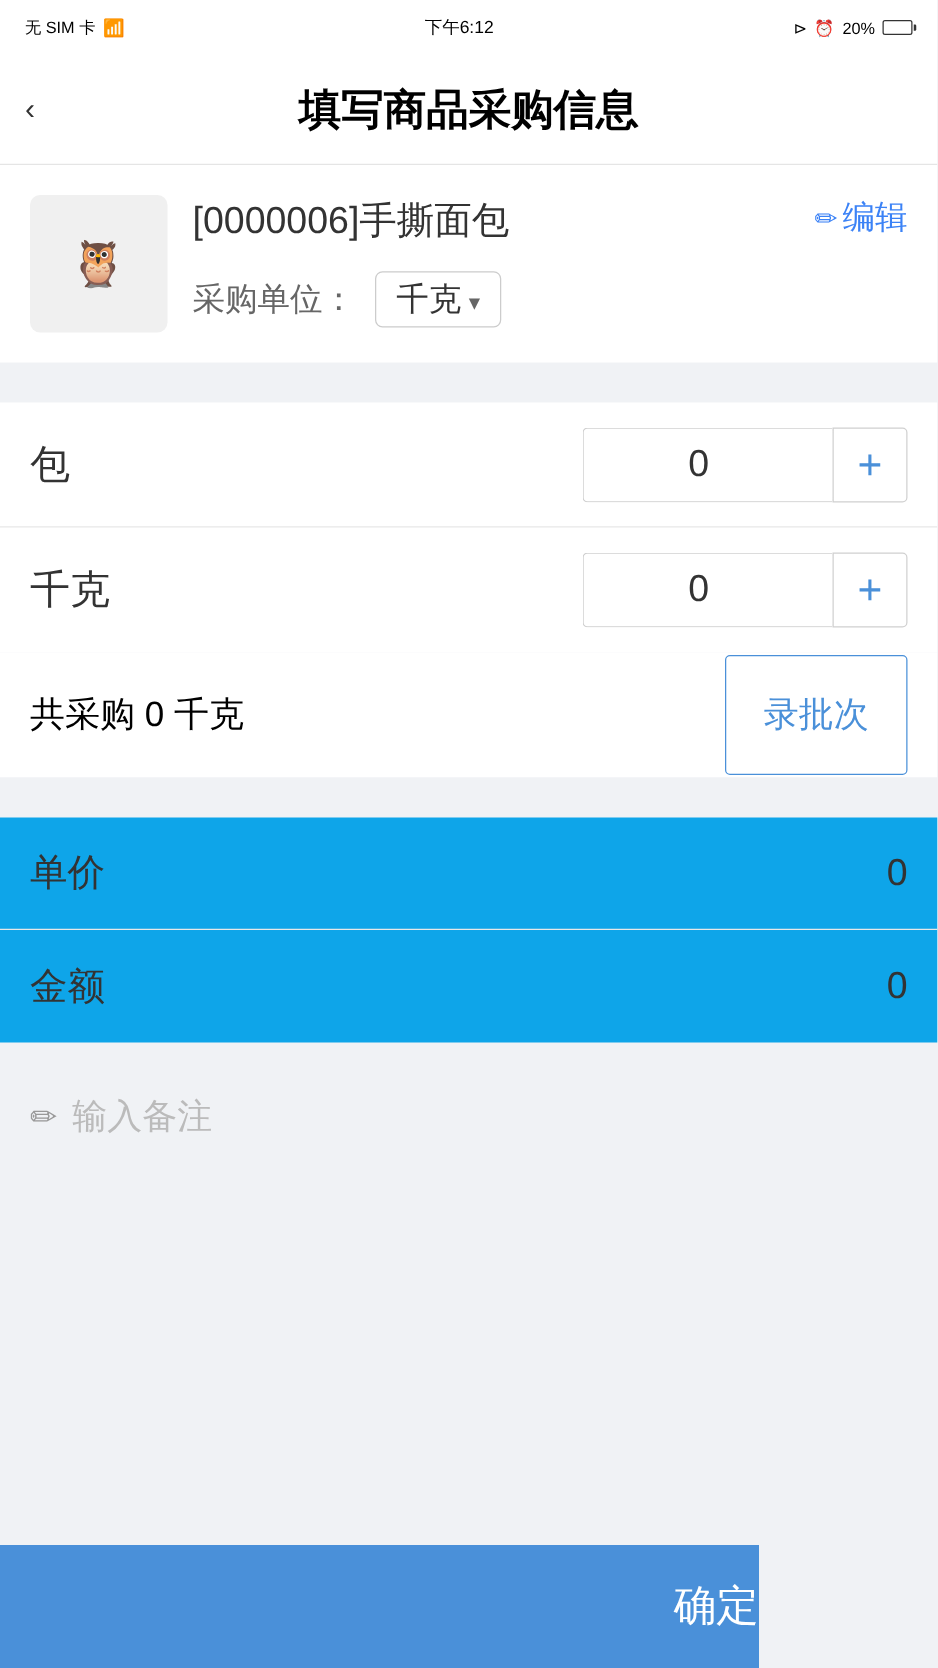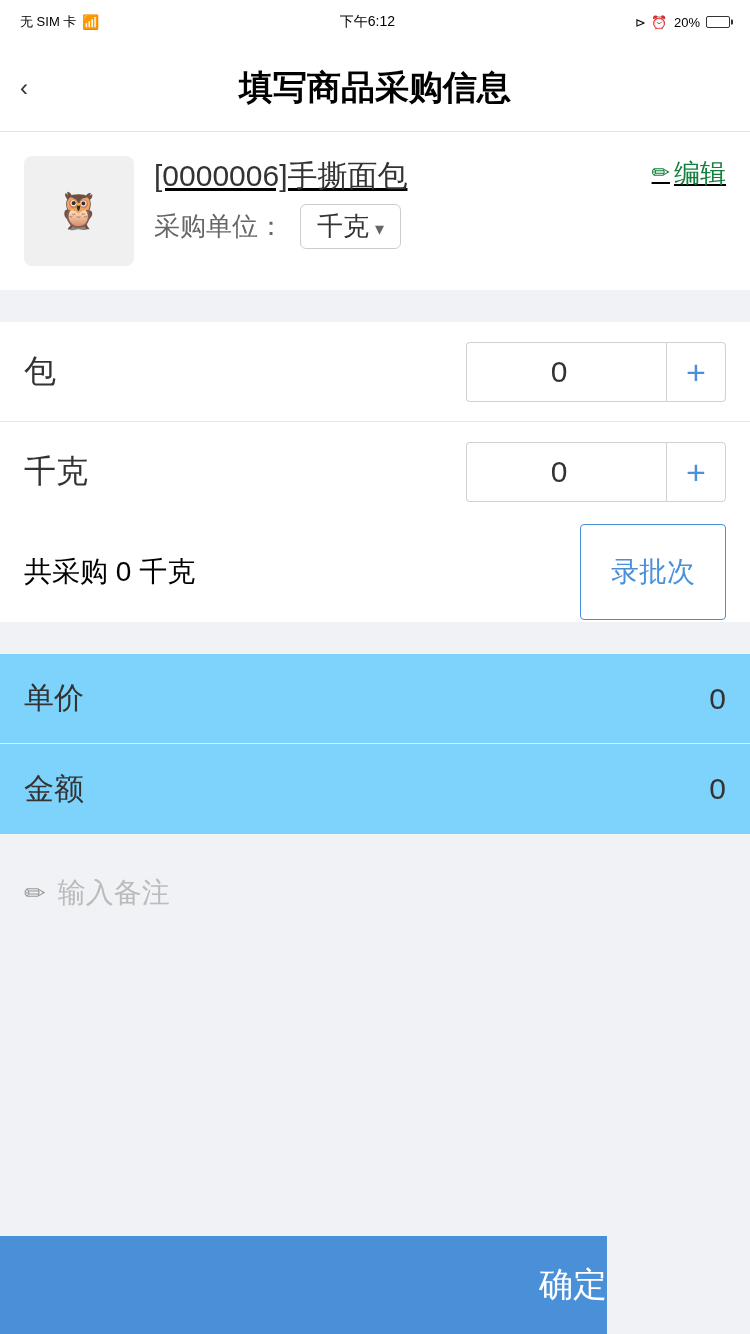--- a/index.html
+++ b/index.html
@@ -106,32 +106,32 @@
       color: #aaa;
       text-align: center;
     }
     .product-info {
       flex: 1;
     }
     .product-name-row {
       display: flex;
       align-items: flex-start;
       justify-content: space-between;
-      margin-bottom: 7px;
-      text-decoration: underline;
+      margin-bottom: 20px;
     }
     .product-name {
       font-size: 30px;
       color: #333;
       font-weight: 500;
     }
     .edit-btn {
-      color: #15803d;
+      color: #3b82f6;
       font-size: 26px;
       display: flex;
+      align-items: center;
       gap: 4px;
       cursor: pointer;
     }
     .edit-icon::before { content: "✏"; font-size: 22px; }
     .purchase-unit-row {
       display: flex;
       align-items: center;
       gap: 16px;
     }
     .purchase-unit-label {
@@ -248,21 +248,21 @@
       color: #4a90d9;
       background: #fff;
       padding: 28px 30px;
       font-size: 28px;
       border-radius: 4px;
       cursor: pointer;
     }
 
     
     .price-section {
-      background: #7dd3fc;
+      background: #0ea5e9;
       margin-top: 16px;
     }
     .price-row {
       display: flex;
       align-items: center;
       justify-content: space-between;
       padding: 0 24px;
       height: 90px;
       border-bottom: 1px solid #e8e8e8;
     }

